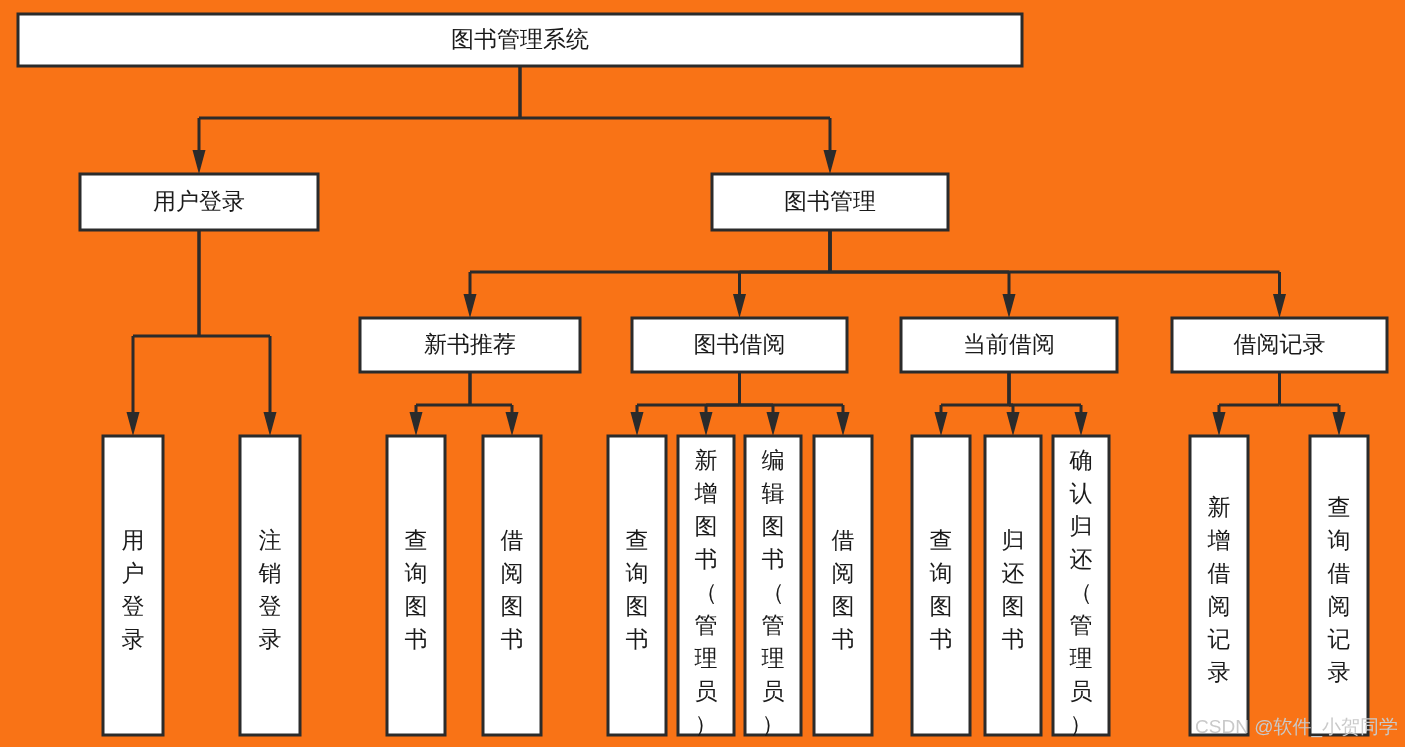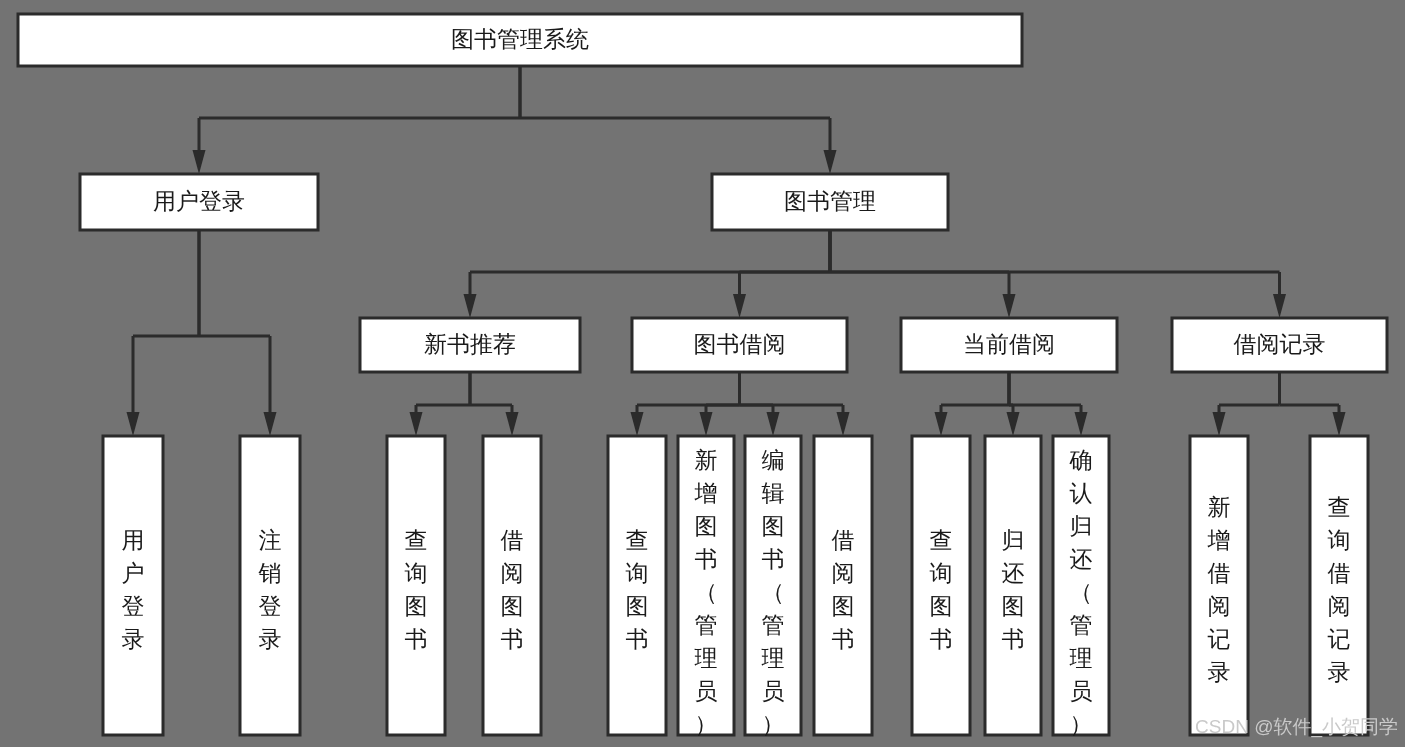--- a/index.html
+++ b/index.html
@@ -11,21 +11,21 @@
   body {
     width: 1405px;
     height: 747px;
     overflow: hidden;
     font-family: "Liberation Sans", "DejaVu Sans", sans-serif;
   }
   #diagram-root {
     position: relative;
     width: 1405px;
     height: 747px;
-    background: #737373;
+    background: #f97316;
   }
   svg#diagram-svg {
     position: absolute;
     left: 0;
     top: 0;
     width: 1405px;
     height: 747px;
     display: block;
   }
   .node-rect {

